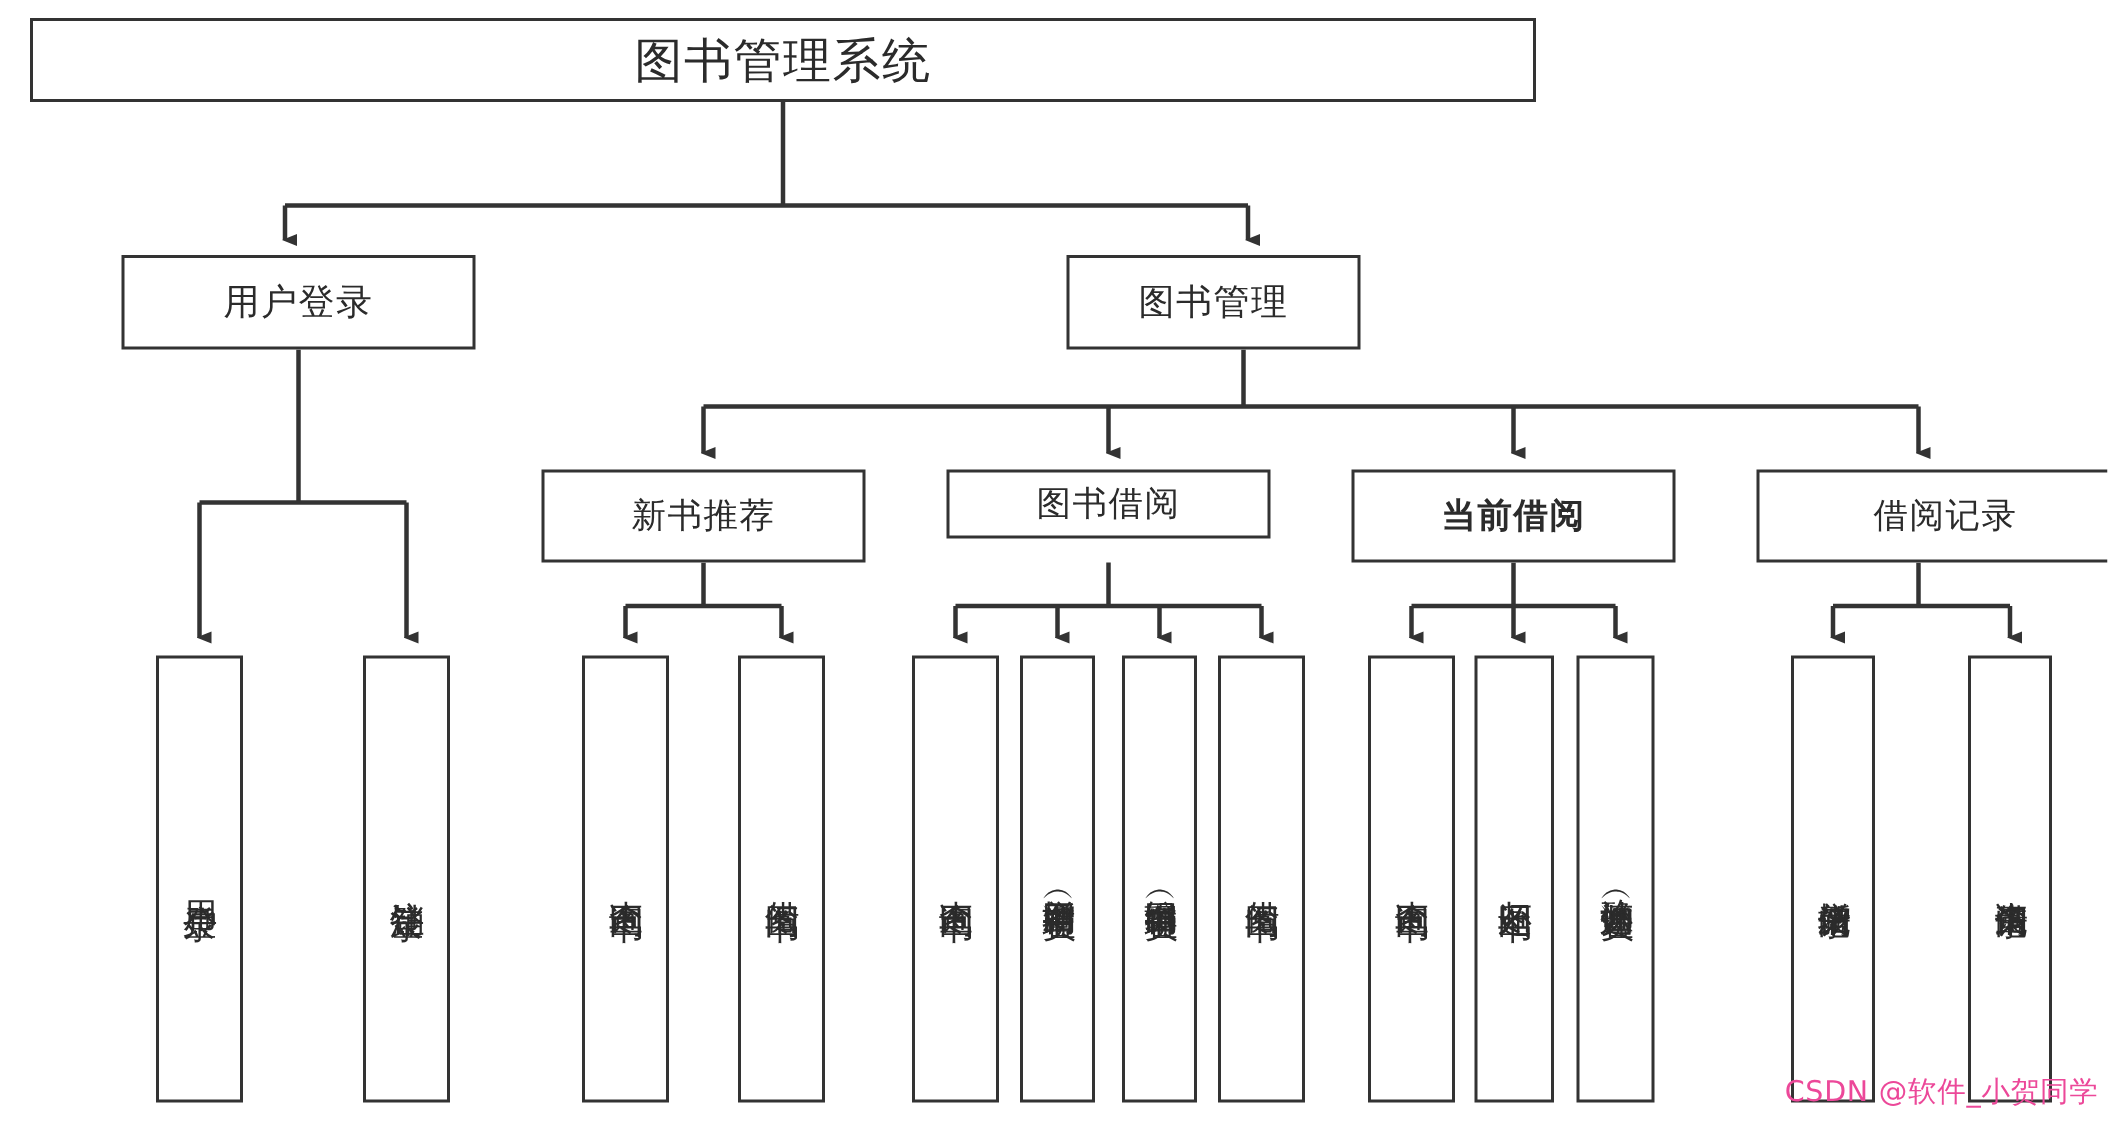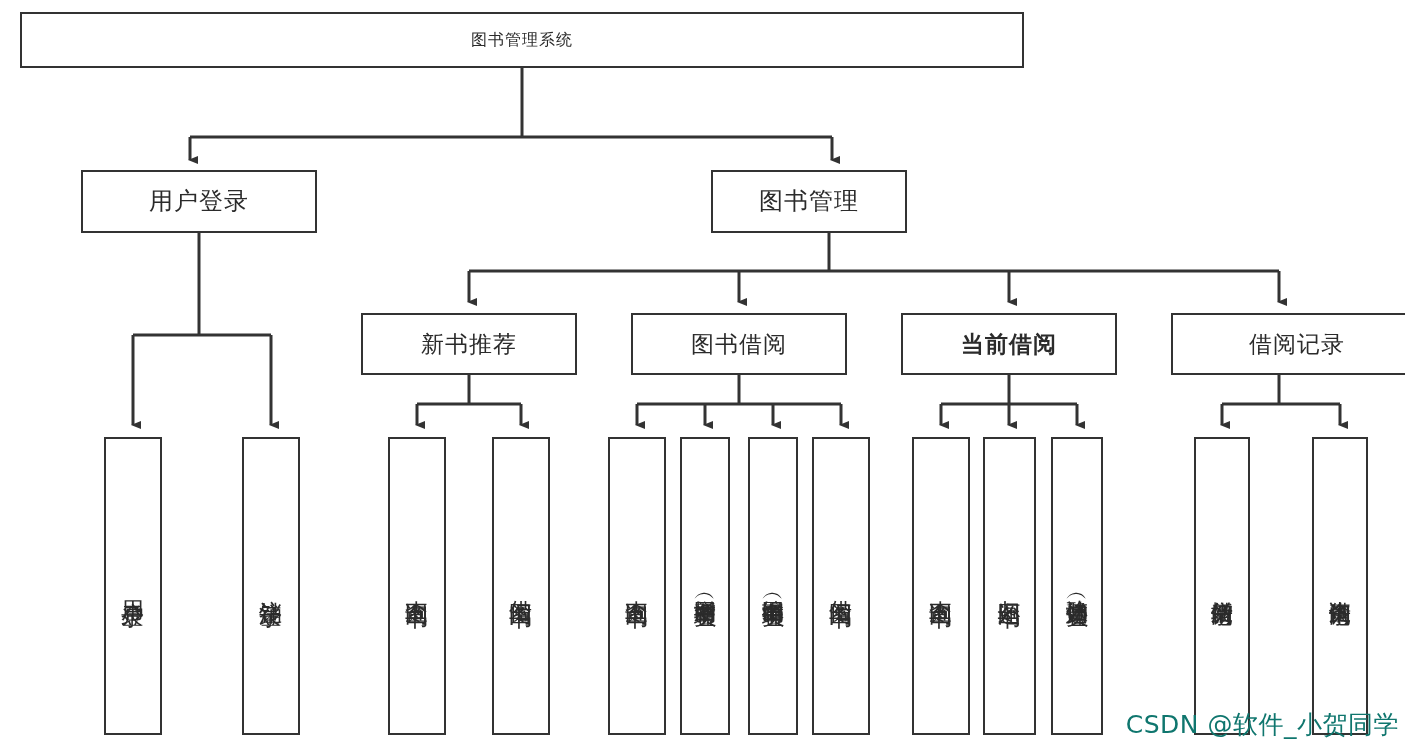--- a/index.html
+++ b/index.html
@@ -34,21 +34,21 @@
     align-items: center;
     justify-content: center;
     color: #2b2b2b;
     text-align: center;
   }
   .node .label {
     display: block;
     line-height: 1.15;
     letter-spacing: 1px;
   }
-  .node-root .label   { font-size: 16px; }
+  .node-root .label   { font-size: 32px; }
   .node-level2 .label { font-size: 24px; }
   .node-level3 .label { font-size: 23px; }
   .node-leaf {
     align-items: center;
     justify-content: center;
   }
   .node-leaf .label {
     writing-mode: vertical-rl;
     text-orientation: upright;
     font-size: 23px;
@@ -58,22 +58,22 @@
   }
   .node-leaf.tall .label {
     font-size: 22px;
     line-height: 1.18;
     letter-spacing: 1px;
   }
   .watermark {
     position: absolute;
     right: 6px;
     bottom: 6px;
-    font-size: 25px;
-    color: #0f766e;
+    font-size: 19px;
+    color: #ec4899;
     letter-spacing: 0.5px;
     white-space: nowrap;
     font-family: "DejaVu Sans", "Liberation Sans", sans-serif;
   }
 </style>
 </head>
 <body>
 
 <div id="canvas">
 
@@ -136,21 +136,21 @@
   </div>
 
   <div class="node node-level2" style="left:711px; top:170px; width:196px; height:63px;">
     <span class="label">图书管理</span>
   </div>
 
   <div class="node node-level3" style="left:361px; top:313px; width:216px; height:62px;">
     <span class="label">新书推荐</span>
   </div>
 
-  <div class="node node-level3" style="left:631px; top:313px; width:216px; height:62px;">
+  <div class="node node-level3" style="left:631px; top:313px; width:216px; height:46px;">
     <span class="label">图书借阅</span>
   </div>
 
   <div class="node node-level3" style="left:901px; top:313px; width:216px; height:62px;font-weight:bold;">
     <span class="label">当前借阅</span>
   </div>
 
   <div class="node node-level3" style="left:1171px; top:313px; width:252px; height:62px;">
     <span class="label">借阅记录</span>
   </div>

